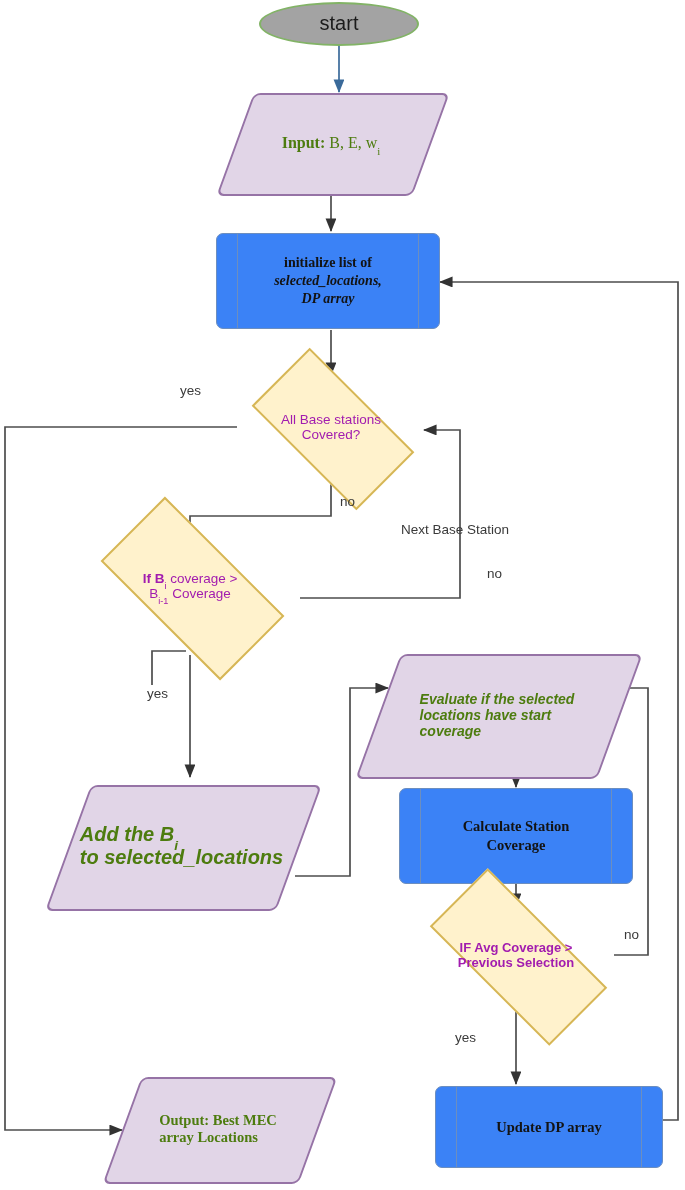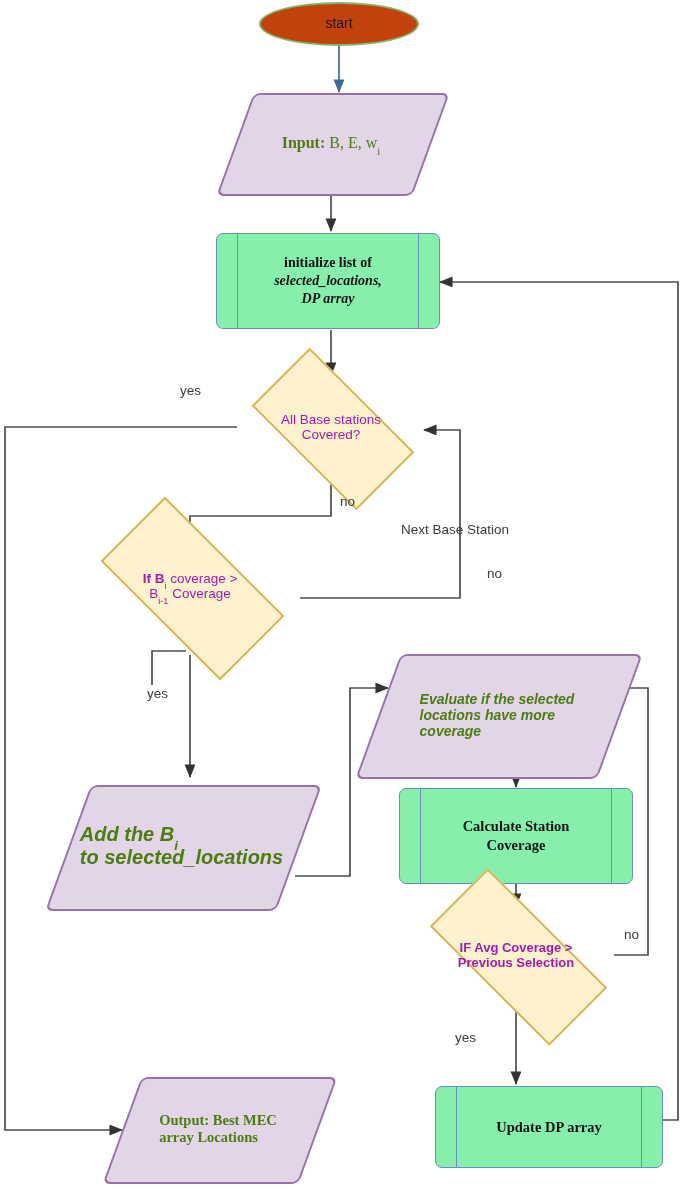--- a/index.html
+++ b/index.html
@@ -9,40 +9,40 @@
     width:685px;height:1190px;position:relative;overflow:hidden;
   }
   #canvas{position:absolute;left:0;top:0;width:685px;height:1190px;}
   svg.edges{position:absolute;left:0;top:0;width:685px;height:1190px;pointer-events:none;}
 
   .node{position:absolute;box-sizing:border-box;display:flex;align-items:center;justify-content:center;text-align:center;}
   .node .lbl{display:block;line-height:1.28;padding:0 6px;}
 
   
   .terminator{
-    background:#c2410c;border:2px solid #82b366;border-radius:50%;
-    font-size:14px;color:#1b1b1b;
+    background:#a3a3a3;border:2px solid #82b366;border-radius:50%;
+    font-size:20px;color:#1b1b1b;
   }
 
   
   .paral{position:absolute;}
   .paral .shape{
     position:absolute;left:0;top:0;width:100%;height:100%;
     background:#e1d5e7;border:2.2px solid #9673a6;
     transform:skewX(-20deg);border-radius:7px;
   }
   .paral .txt{
     position:absolute;left:0;top:0;width:100%;height:100%;
     display:flex;align-items:center;justify-content:center;text-align:left;
     color:#4d7c0f;
   }
 
   
   .process{
-    background:#86efac;border:1.6px solid #6c8ebf;border-radius:7px;
+    background:#3b82f6;border:1.6px solid #6c8ebf;border-radius:7px;
     color:#131313;
   }
   .process .bar{position:absolute;top:0;bottom:0;width:0;border-left:1.6px solid #6c8ebf;}
   .process .bar.l{left:20px;}
   .process .bar.r{right:20px;}
 
   
   .diamond{position:absolute;}
   .diamond .shape{
     position:absolute;left:12.5%;top:12.5%;width:75%;height:75%;
@@ -164,21 +164,21 @@
         <span>to selected_locations</span>
       </span>
     </div>
   </div>
 
   <div class="paral" style="left:378px;top:629px;width:238px;height:121px;margin-top:25px;">
     <div class="shape"></div>
     <div class="txt">
       <span class="lbl sans-bi" style="font-size:14px;">
         <span>Evaluate if the selected</span><br>
-        <span>locations have more</span><br>
+        <span>locations have start</span><br>
         <span>coverage</span>
       </span>
     </div>
   </div>
 
   <div class="node process" style="left:399px;top:788px;width:234px;height:96px;">
     <span class="bar l"></span>
     <span class="bar r"></span>
     <span class="lbl ser-b" style="font-size:14.5px;">
       <span>Calculate Station</span><br>

